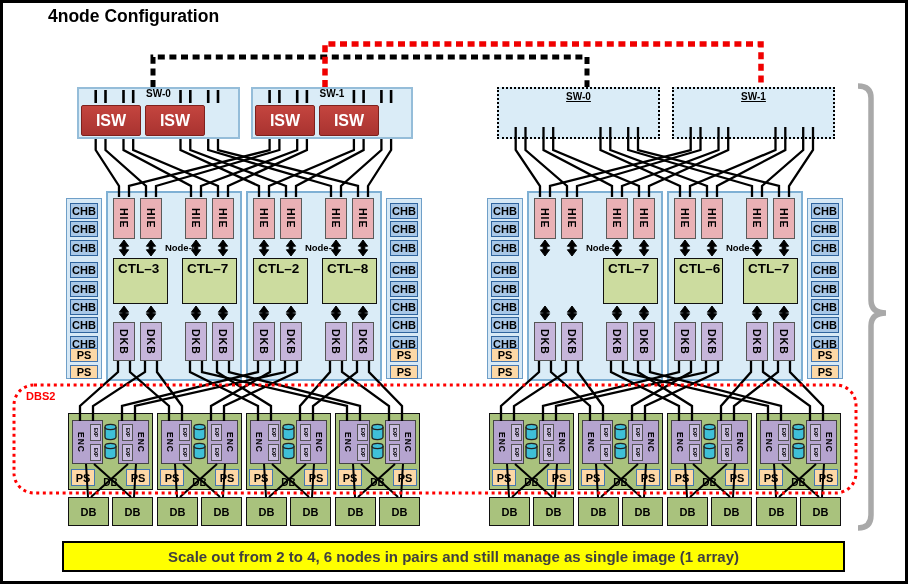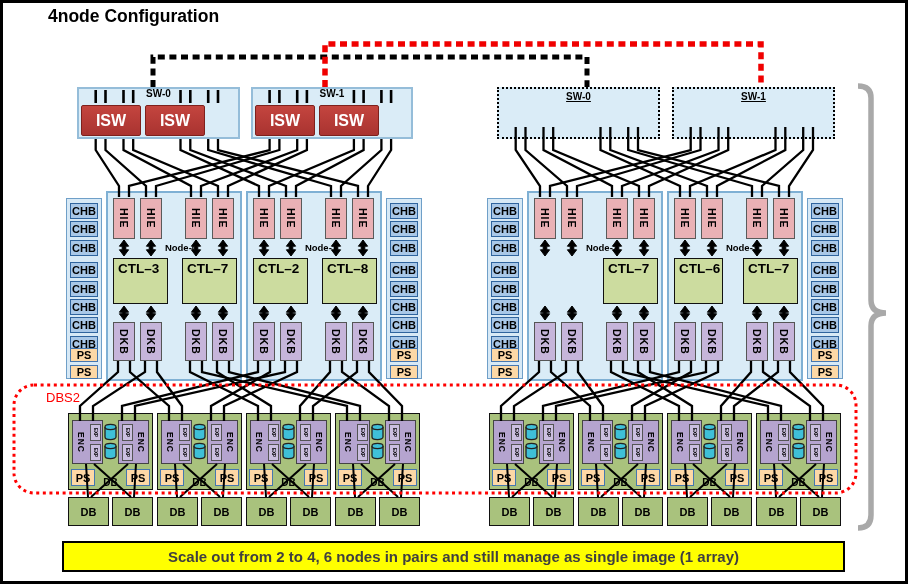--- a/index.html
+++ b/index.html
@@ -28,21 +28,21 @@
   .node-label{font-weight:bold;font-size:9.5px;color:#000;text-align:center;}
   .enc-box{background:var(--enc_green,#a9c27d);border:1.6px solid #111;}
   .encm{background:var(--enc_purple,#b5a4cf);border:1.4px solid #444;}
   .enc-t{position:absolute;top:0;height:100%;display:flex;align-items:center;justify-content:center;
          writing-mode:vertical-rl;font-weight:bold;font-size:8.5px;color:#000;letter-spacing:1px;}
   .exp{background:var(--exp_fill,#cbbfe0);border:1px solid #555;display:flex;align-items:center;justify-content:center;
        writing-mode:vertical-rl;font-weight:bold;font-size:4.5px;color:#000;}
   .db{background:var(--enc_green,#a9c27d);border:1.5px solid #111;font-weight:bold;font-size:11px;
       display:flex;align-items:center;justify-content:center;color:#000;}
   .db-inline{font-weight:bold;font-size:10px;color:#000;text-align:center;}
-  .dbs2-label{color:var(--dbs2_red,#f00);font-weight:normal;font-size:13px;z-index:12;margin-left:20px;}
+  .dbs2-label{color:var(--dbs2_red,#f00);font-weight:bold;font-size:11px;z-index:12;}
   .banner{background:var(--banner_yellow,#ff0);border:2.2px solid #000;display:flex;align-items:center;
           justify-content:center;color:#3f3f3f;font-weight:bold;font-size:15px;z-index:12;}
   #wires{position:absolute;left:0;top:0;z-index:10;pointer-events:none;}
 </style>
 </head>
 <body>
 
 <div id="stage">
   <div class="abs frame"></div>
   <div class="abs title">4node Configuration</div>

